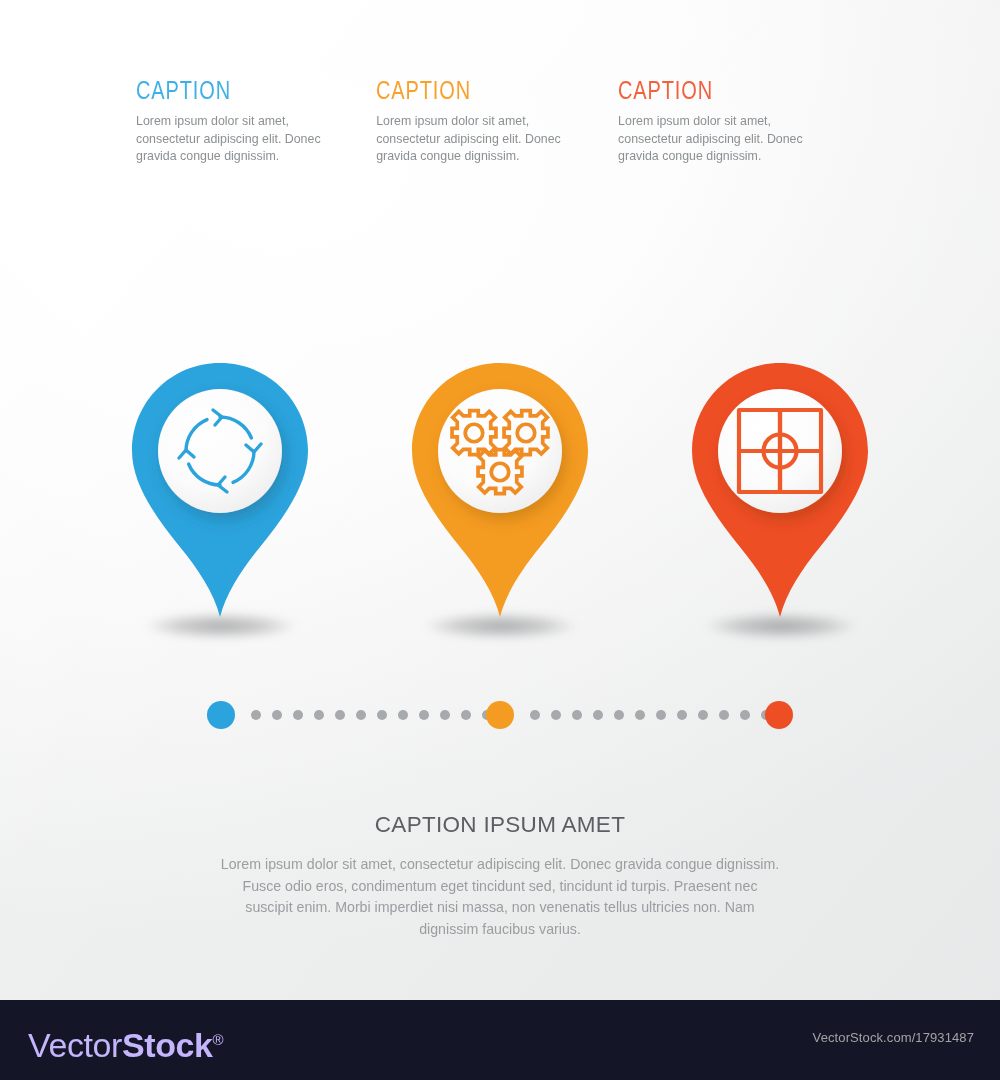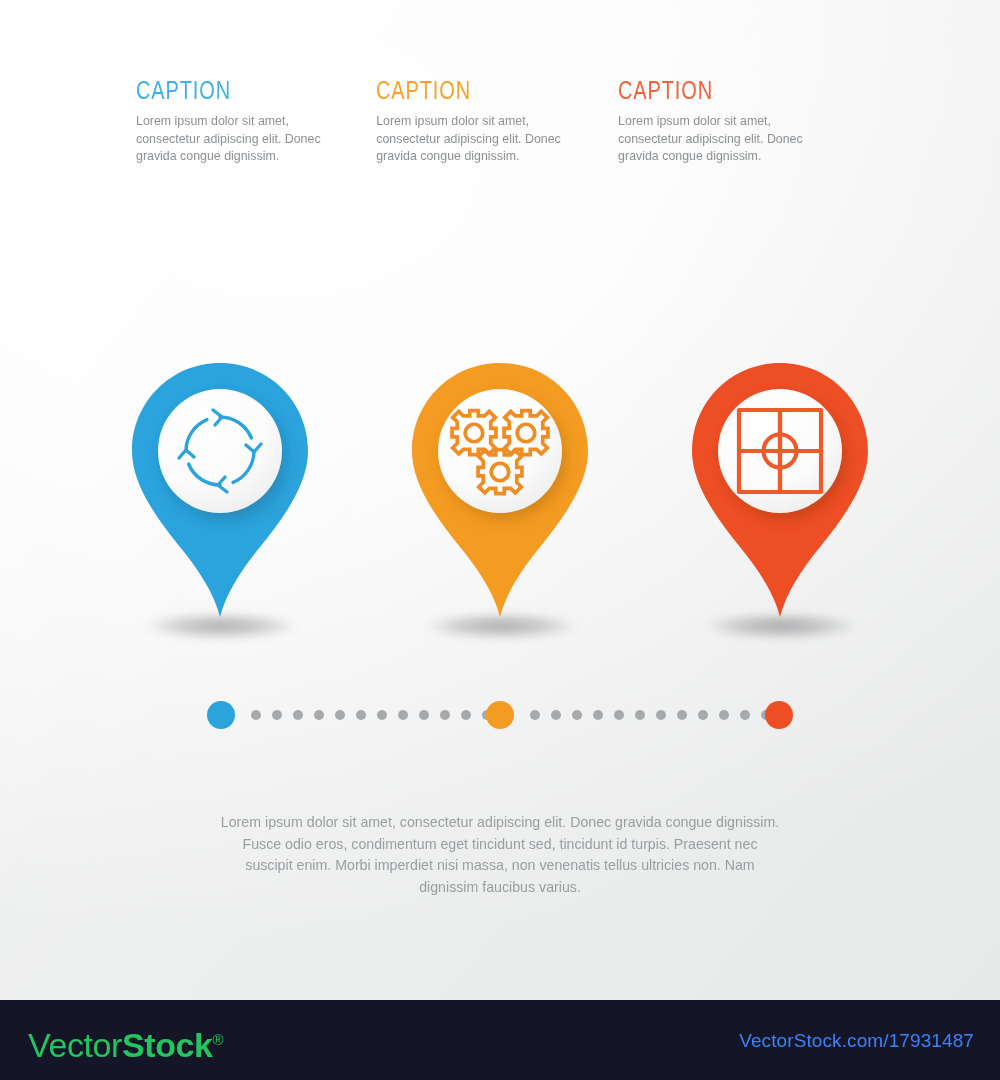--- a/index.html
+++ b/index.html
@@ -156,37 +156,37 @@
     height: 80px;
     background: #141527;
     z-index: 9;
   }
   .footer-logo {
     position: absolute;
     left: 28px;
     top: 21px;
     font-size: 34px;
     line-height: 38px;
-    color: #22c55e;
+    color: #c4b5fd;
     letter-spacing: -0.4px;
     white-space: nowrap;
   }
   .footer-logo .lg-thin { font-weight: 300; }
   .footer-logo .lg-bold { font-weight: 700; }
   .footer-logo .lg-reg {
     font-size: 15px;
     vertical-align: super;
     font-weight: 400;
   }
   .footer-url {
     position: absolute;
     right: 26px;
     top: 30px;
-    font-size: 19px;
-    color: #3b82f6;
+    font-size: 13px;
+    color: #a3a3a3;
     letter-spacing: 0.1px;
     white-space: nowrap;
   }
 </style>
 </head>
 <body>
 
 <div id="stage">
 
   <div class="artboard"></div>
@@ -329,20 +329,21 @@
         <circle cx="745" cy="21" r="5"></circle>
           <circle cx="766" cy="21" r="5"></circle>
       </g>
       <circle cx="221" cy="21" r="14" fill="#2BA3DC"></circle>
       <circle cx="500" cy="21" r="14" fill="#F49B21"></circle>
       <circle cx="779" cy="21" r="14" fill="#EE4E24"></circle>
     </svg>
   </div>
 
   <div class="bottom">
+    <div class="bottom-title">CAPTION IPSUM AMET</div>
     <div class="bottom-body">Lorem ipsum dolor sit amet, consectetur adipiscing elit. Donec gravida congue dignissim. Fusce odio eros, condimentum eget tincidunt sed, tincidunt id turpis. Praesent nec suscipit enim. Morbi imperdiet nisi massa, non venenatis tellus ultricies non. Nam dignissim faucibus varius.</div>
   </div>
 
   <div class="footer">
     <div class="footer-logo"><span class="lg-thin">Vector</span><span class="lg-bold">Stock</span><span class="lg-reg">®</span></div>
     <div class="footer-url">VectorStock.com/17931487</div>
   </div>
 
 </div>
 

